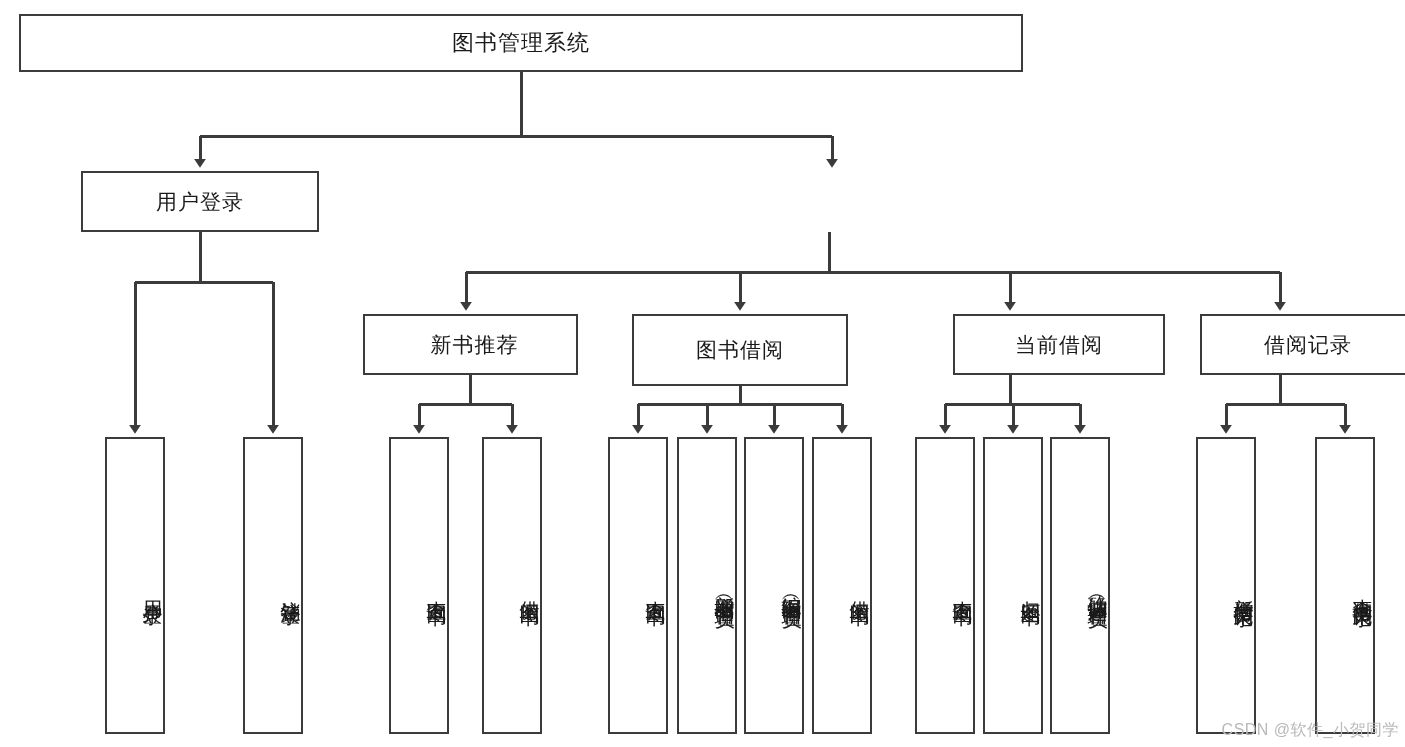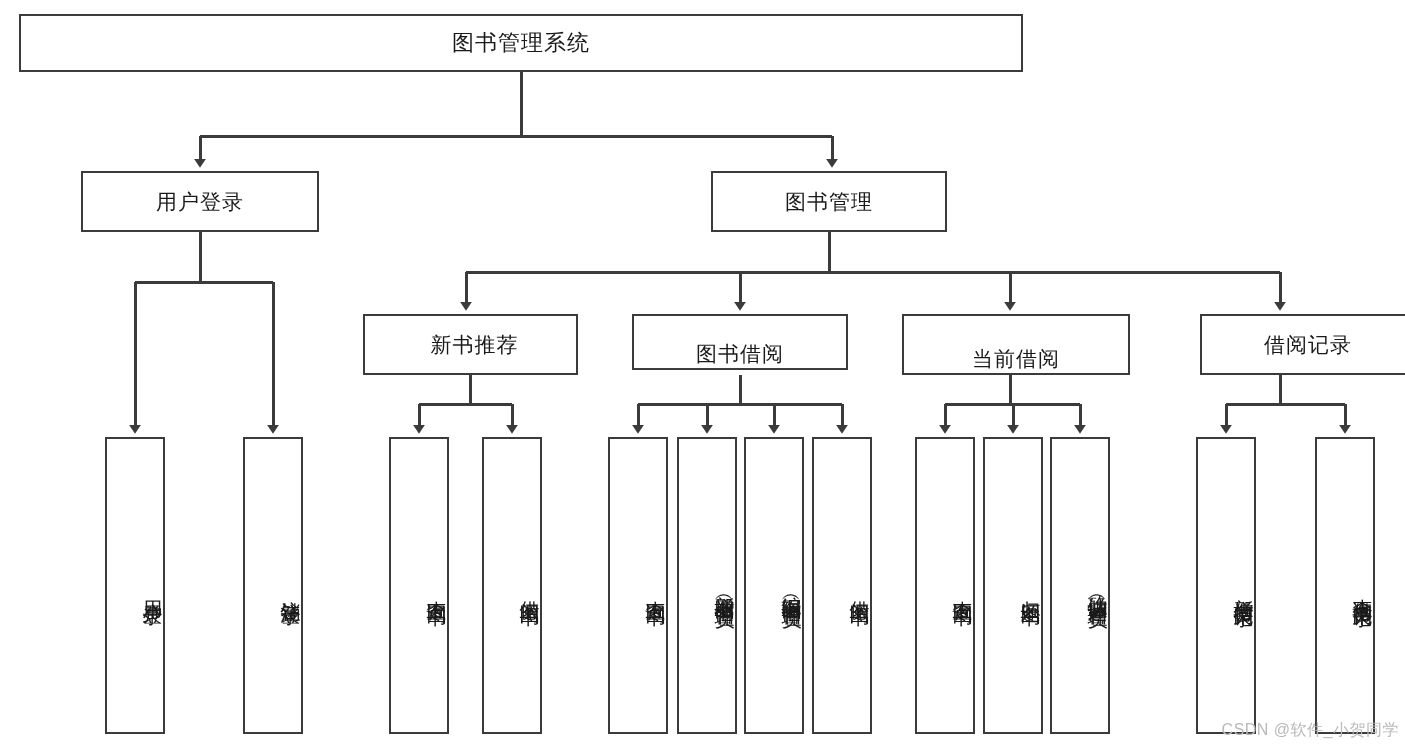--- a/index.html
+++ b/index.html
@@ -105,31 +105,28 @@
     </g>
   </svg>
 
   <div class="node h root" style="left: 19px; top: 14px; width: 1004px; height: 58px; font-family: Liberation Serif, serif;">
     <span class="lbl">图书管理系统</span>
   </div>
 
   <div class="node h" style="left: 81px; top: 171px; width: 238px; height: 61px;">
     <span class="lbl">用户登录</span>
   </div>
-  <div class="node h" style="left: 711px; top: 171px; width: 236px; height: 61px;">
-    <span class="lbl">图书管理</span>
-  </div>
 
   <div class="node h" style="left: 363px; top: 314px; width: 215px; height: 61px; padding-left: 8px;">
     <span class="lbl">新书推荐</span>
   </div>
-  <div class="node h" style="left: 632px; top: 314px; width: 216px; height: 56px; align-items: flex-end;">
+  <div class="node h" style="left: 632px; top: 314px; width: 216px; height: 72px;">
     <span class="lbl">图书借阅</span>
   </div>
-  <div class="node h" style="left: 902px; top: 314px; width: 228px; height: 61px; align-items: flex-end;">
+  <div class="node h" style="left: 953px; top: 314px; width: 212px; height: 61px;">
     <span class="lbl">当前借阅</span>
   </div>
   <div class="node h" style="left: 1172px; top: 314px; width: 216px; height: 61px; margin-left: 28px;">
     <span class="lbl">借阅记录</span>
   </div>
 
   <div class="node v" style="left: 105px; top: 437px; width: 60px; height: 297px;">
     <span class="lbl">用户登录</span>
     </div>
   <div class="node v" style="left: 243px; top: 437px; width: 60px; height: 297px;">

